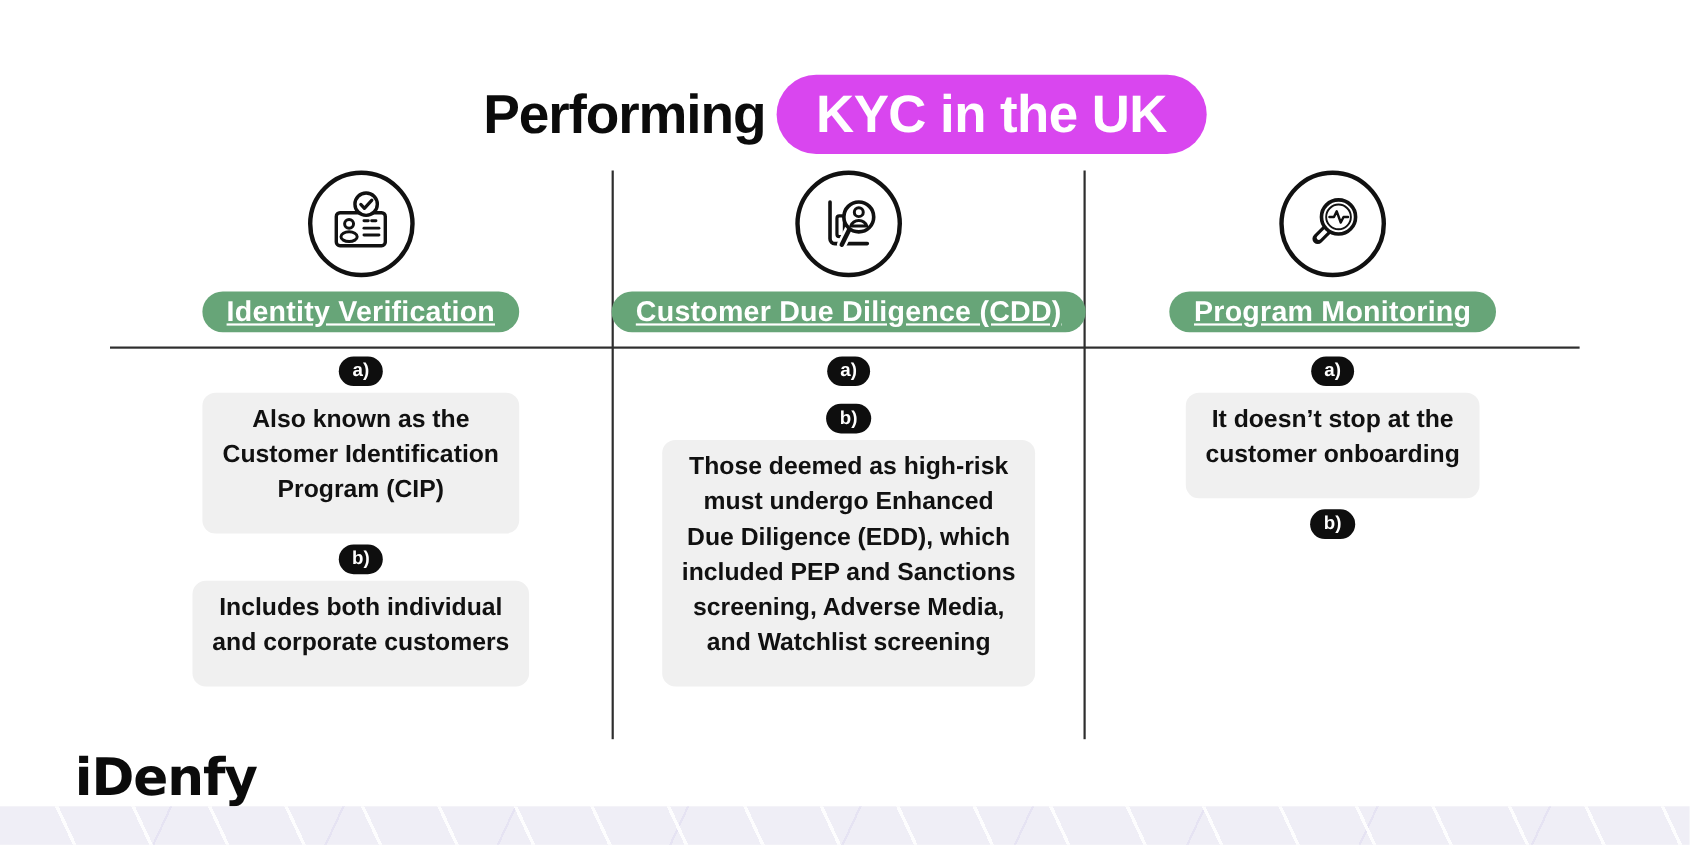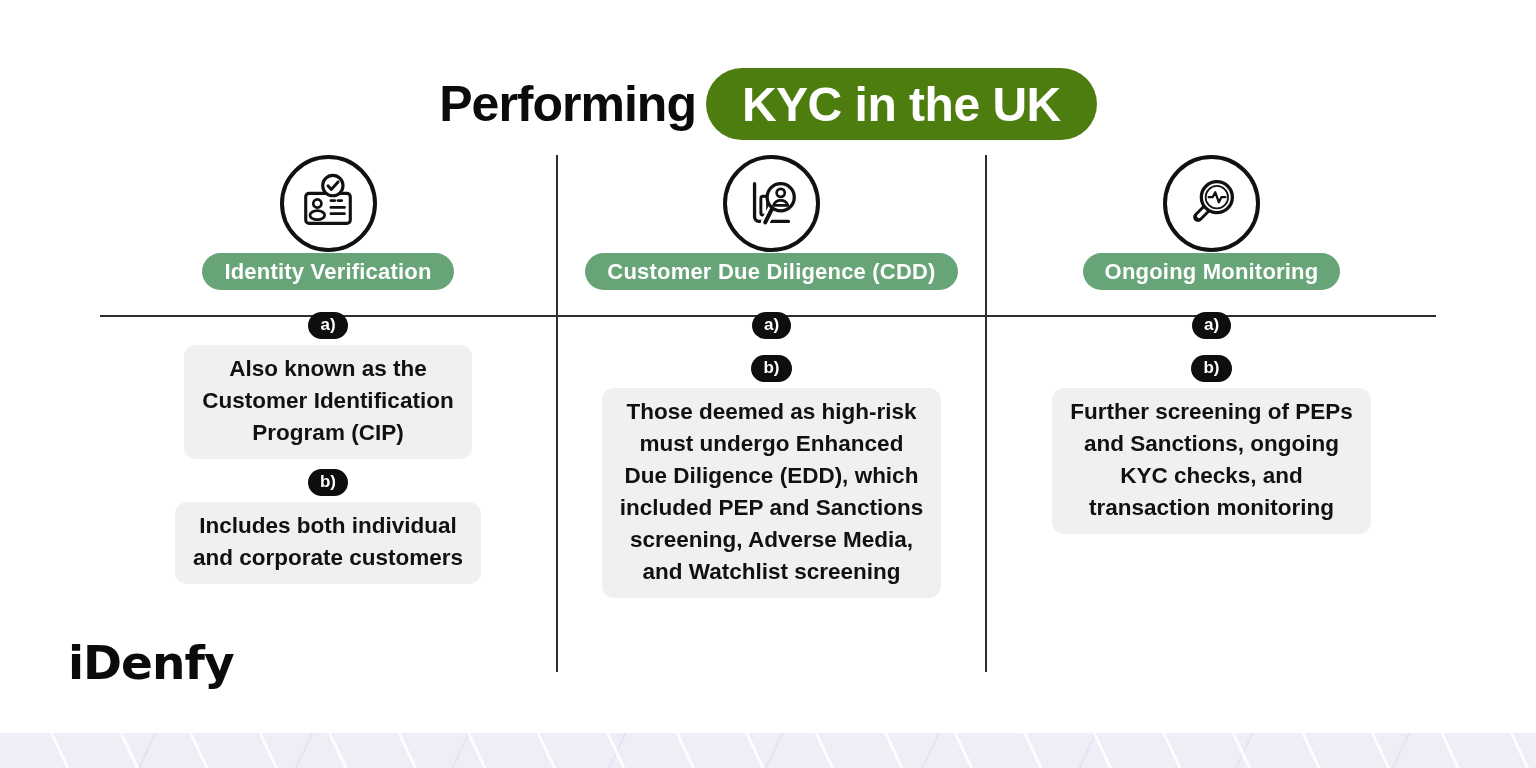--- a/index.html
+++ b/index.html
@@ -14,21 +14,21 @@
 
   
   .title-row {
     position:absolute; top:68px; left:0; width:100%;
     display:flex; justify-content:center; align-items:center; gap:10px;
   }
   .title-prefix {
     font-size:50px; font-weight:800; letter-spacing:-1px; color:#0b0b0b;
   }
   .title-pill {
-    background:#4d7c0f; color:#ffffff;
+    background:#d946ef; color:#ffffff;
     font-size:48px; font-weight:800; letter-spacing:-0.5px;
     border-radius:37px; height:72px; padding:0 36px;
     display:flex; align-items:center;
   }
 
   
   .hline {
     position:absolute; top:315px; left:100px; width:1336px; height:2px;
     background:#2e2e2e;
   }
@@ -47,48 +47,48 @@
   .col.c2 { left:560px;  width:423px;justify-content:flex-end; }
   .col.c3 { left:989px;  width:445px; }
 
   .icon-ring {
     width:97px; height:97px; border:4.5px solid #111;
     border-radius:50%;
     display:flex; align-items:center; justify-content:center;
     background:#fff;
   }
   .cat-pill {
-    margin-top:1px;
+    margin-top:13px;
     background:#67A578; color:#ffffff;
-    font-size:22px; font-weight:bold; letter-spacing:0.2px;
+    font-size:26px; font-weight:bold; letter-spacing:0.2px;
     border-radius:19px; height:37px; padding:0 22px;
-    display:flex; align-items:center; white-space:nowrap;
+    display:flex; align-items:center; white-space:nowrap;text-decoration:underline;
   }
 
   .point-badge {
     margin:22px 0 6px;
     background:#0e0e0e; color:#ffffff;
     font-size:17px; font-weight:bold;
     border-radius:15px; padding:4px 12px 6px;
     line-height:1; display:inline-block;
   }
   .point-badge.second { margin-top:10px; }
 
   .bubble {
     background:#f0f0f0;
     border-radius:12px;
-    padding:8px 18px 10px;
+    padding:8px 18px 24px;
     font-size:22.5px; font-weight:bold; color:#111;
     line-height:32px; text-align:center;
     white-space:pre-line;
   }
 
   
   .logo {
-    position:absolute; left:68px; top:635px;
+    position:absolute; left:68px; top:680px;
     font-family:"DejaVu Sans", sans-serif;
     font-size:47px; font-weight:bold; color:#0b0b0b; letter-spacing:-1px;
   }
   .footer-band {
     position:absolute; left:0; bottom:0; width:1536px; height:35px;
     background:#efeef6;
     background-image:
       repeating-linear-gradient(65deg,
         rgba(255,255,255,0) 0px, rgba(255,255,255,0) 60px,
         rgba(255,255,255,0.9) 60px, rgba(255,255,255,0.9) 63px),
@@ -161,24 +161,22 @@
 <div class="col c3">
   <div class="icon-ring">
     <svg width="62" height="62" viewBox="0 0 64 64">
       <line x1="25.5" y1="37.5" x2="17.5" y2="45.5" stroke="#111" stroke-width="10" stroke-linecap="round"></line>
       <line x1="25.5" y1="37.5" x2="18.5" y2="44.5" stroke="#ffffff" stroke-width="4" stroke-linecap="round"></line>
       <circle cx="37" cy="25" r="16" fill="#ffffff" stroke="#111" stroke-width="3.4"></circle>
       <circle class="stroke" cx="37" cy="25" r="11.6" stroke-width="1.8"></circle>
       <path class="stroke" d="M28.5 25 h4.2 l2.6-5.2 l3.8 10.4 l2.6-5.2 h4.2" stroke-width="2.3"></path>
     </svg>
   </div>
-  <div class="cat-pill">Ongoing Monitoring</div>
+  <div class="cat-pill">Program Monitoring</div>
   <span class="point-badge">a)</span>
+  <div class="bubble">It doesn’t stop at the
+customer onboarding</div>
   <span class="point-badge second">b)</span>
-  <div class="bubble">Further screening of PEPs
-and Sanctions, ongoing
-KYC checks, and
-transaction monitoring</div>
 </div>
 
 <div class="logo">iDenfy</div>
 
 <div class="footer-band"></div>
 
 </body></html>

